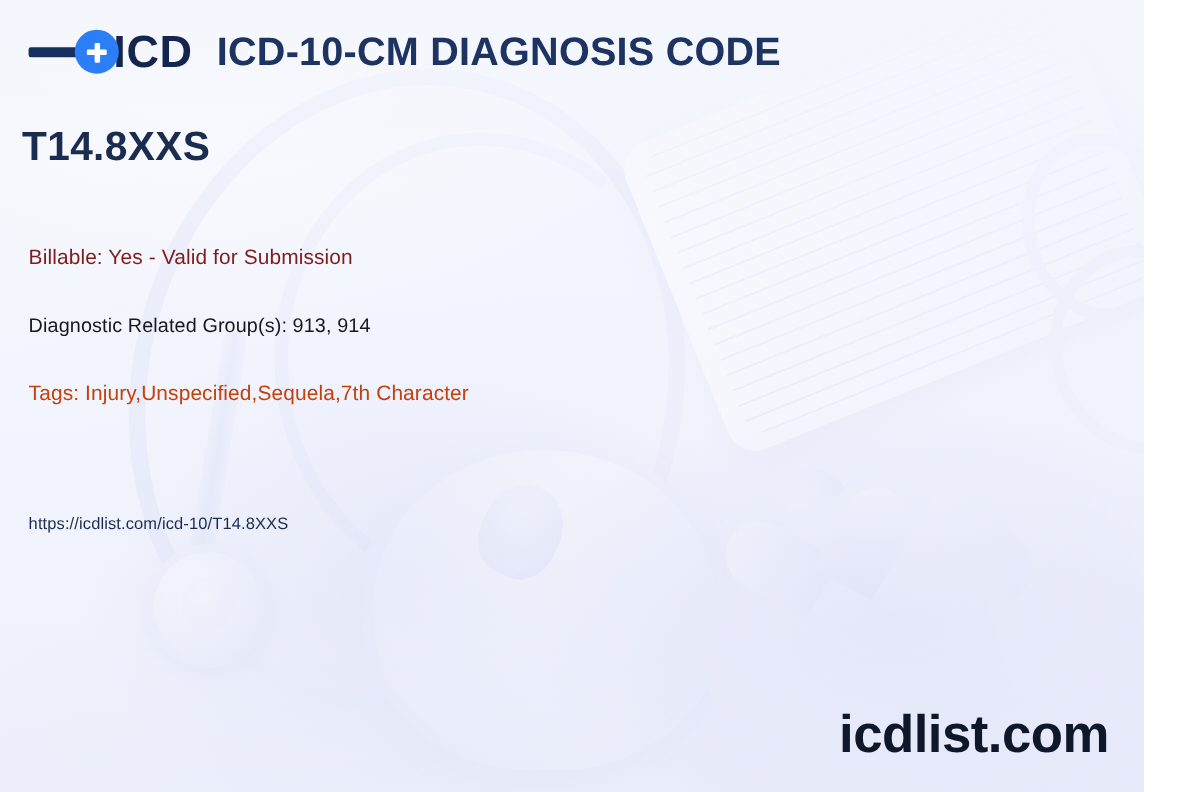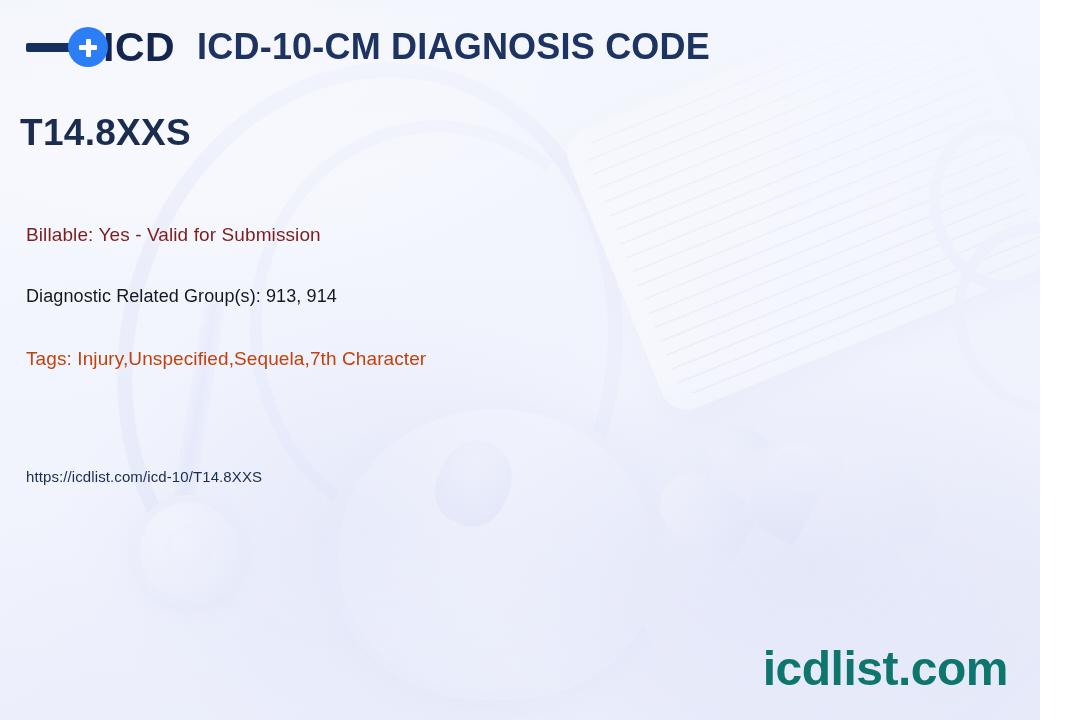--- a/index.html
+++ b/index.html
@@ -280,21 +280,21 @@
     font-size: 15px;
     color: #1b2d4f;
     letter-spacing: .1px;
     margin-top: 24px;
   }
   .brand {
     position: absolute;
     right: 32px; bottom: 24px;
     font-size: 48px;
     font-weight: 700;
-    color: #0f766e;
+    color: #0f172a;
     letter-spacing: -.5px;
   }
 </style>
 </head>
 <body>
 
 <div id="card">
 
   <div class="bg-layer bg-base"></div>
   <div class="bg-layer bg-photo">

